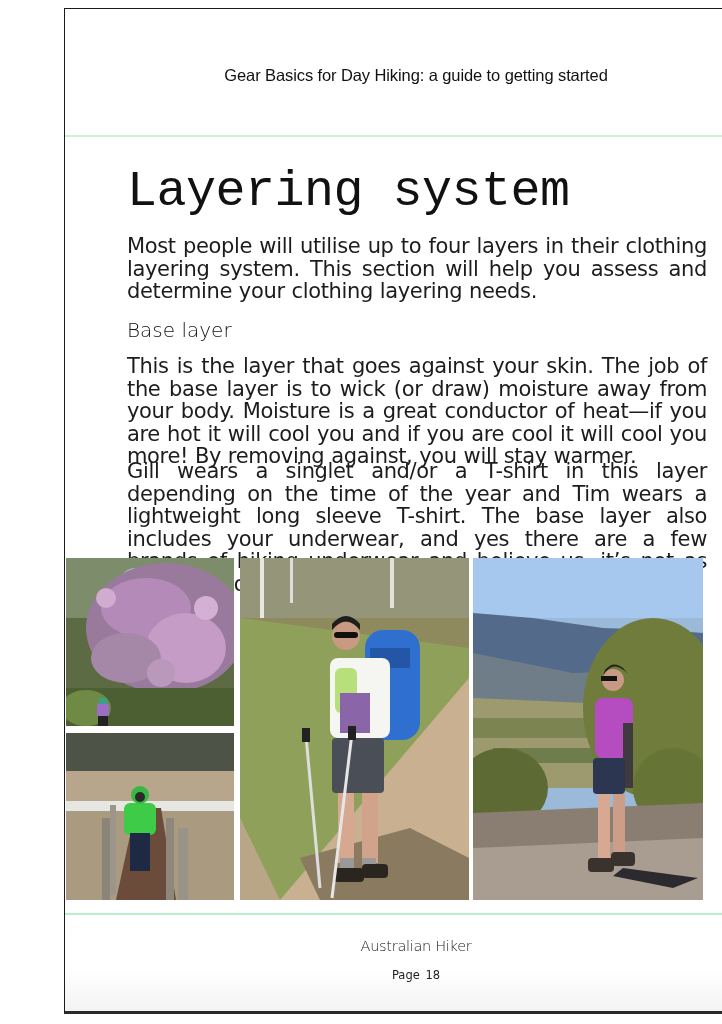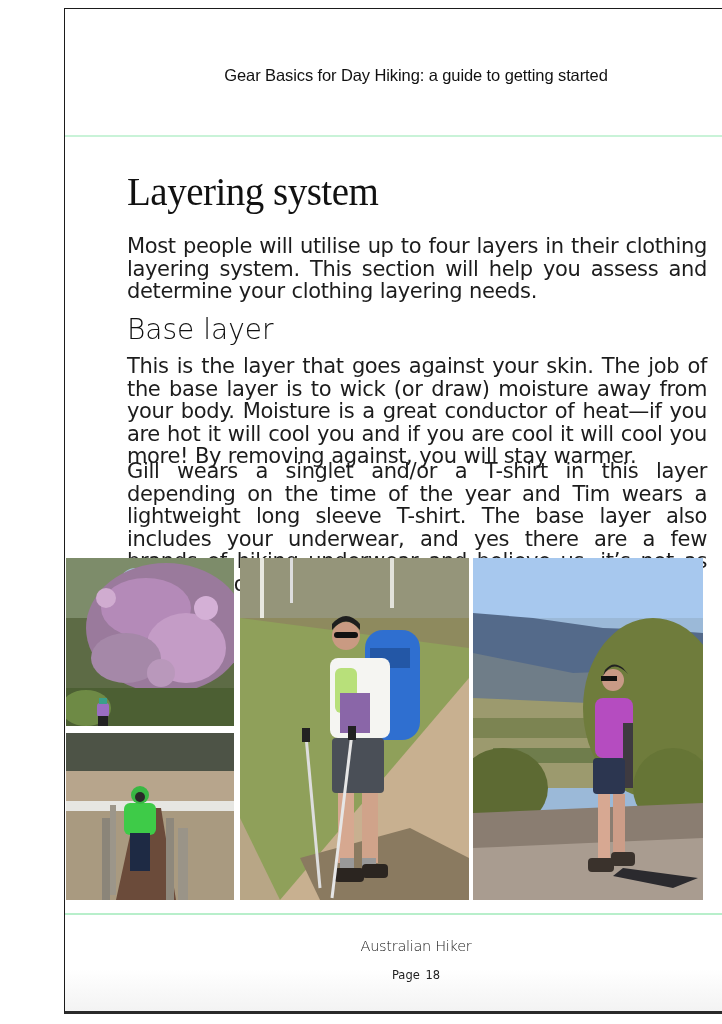--- a/index.html
+++ b/index.html
@@ -13,25 +13,25 @@
   }
   .running-header {
     position: absolute; left: 0; right: 0; top: 57px; text-align: center;
     font-family: "Liberation Sans", sans-serif; font-size: 16.5px; color: #111; letter-spacing: -0.1px;
   }
   .rule { position: absolute; left: 0; right: 0; height: 2px; background: #c9f3d8; }
   .rule.top { top: 126px; }
   .rule.bottom { top: 904px; background: #b8efcb; }
   .content { position: absolute; left: 62px; width: 580px; top: 160px; }
   h1 {
-    margin: 0; font-family: Liberation Serif, serif; font-weight: 200; font-size: 39px;
+    margin: 0; font-family: Liberation Mono, monospace; font-weight: 200; font-size: 50px;
     letter-spacing: -0.5px; color: #111; line-height: 46px;
   }
   h2 {
-    margin: 0; font-family: "DejaVu Sans", sans-serif; font-weight: 200; font-size: 28px; color: #111; line-height: 30px;
+    margin: 0; font-family: "DejaVu Sans", sans-serif; font-weight: 200; font-size: 20px; color: #111; line-height: 30px;
   }
   p {
     margin: 0; font-family: "DejaVu Sans", sans-serif; font-size: 21px; line-height: 22.5px;
     text-align: justify; color: #1c1c1c; letter-spacing: -0.35px; word-spacing: 0.5px;
   }
   .intro { position: absolute; top: 66px; left: 0; width: 580px; }
   .sub { position: absolute; top: 146px; left: 0; }
   .p1 { position: absolute; top: 186px; left: 0; width: 580px; }
   .p2 { position: absolute; top: 291px; left: 0; width: 580px; }
 

